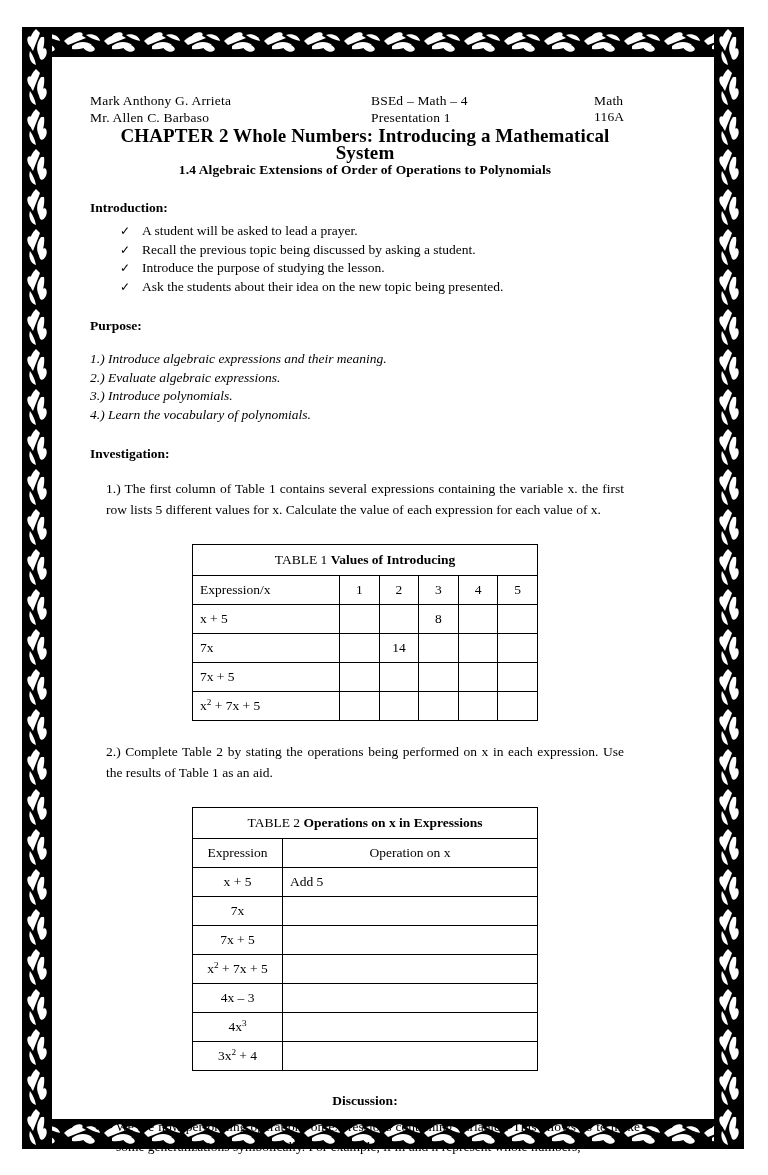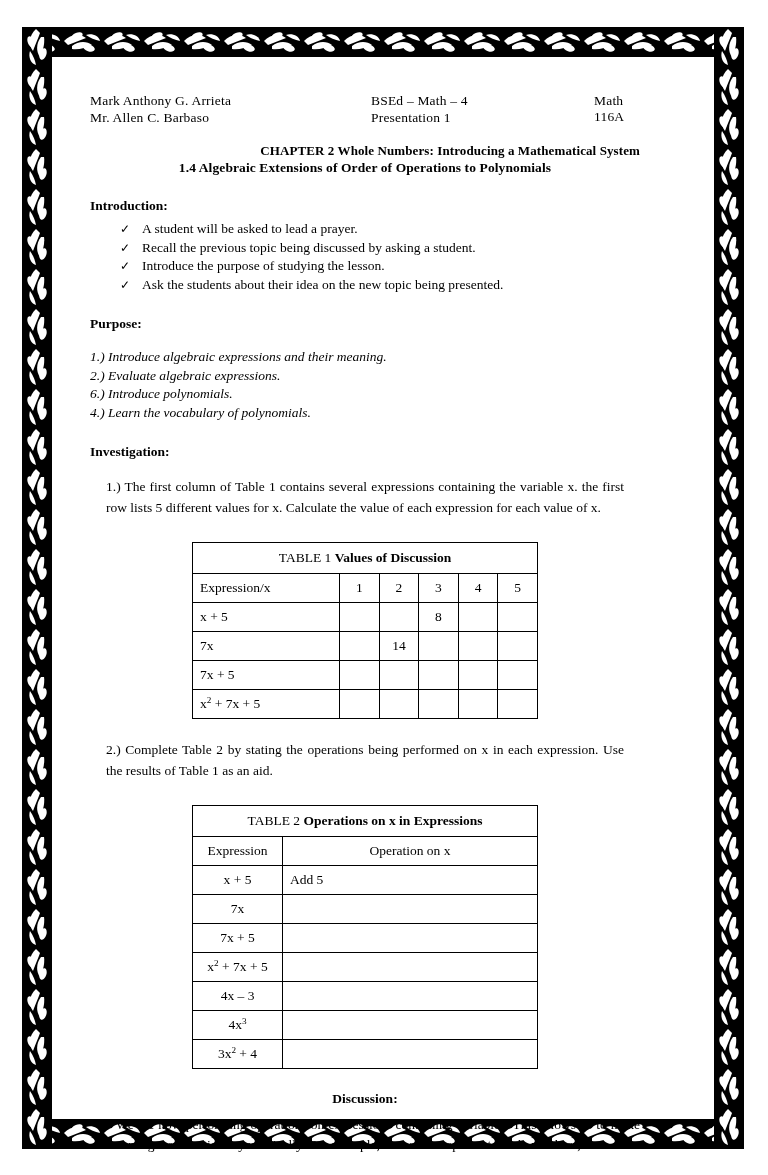--- a/index.html
+++ b/index.html
@@ -58,24 +58,23 @@
     height: 17px;
     font-size: 13.5px;
     letter-spacing: 0.2px;
   }
   .meta-col-1 { position: absolute; left: 0px;   top: 0; }
   .meta-col-2 { position: absolute; left: 281px; top: 0; }
   .meta-col-3 { position: absolute; left: 504px; top: 0; }
 
   
   .doc-title {
-    text-align: right;
+    text-align: center;
     font-weight: bold;
-    font-size: 13px;
-    margin-top: 15px;
+    font-size: 19px;
     line-height: 17px;
     letter-spacing: 0.1px;
   }
   .doc-subtitle {
     text-align: center;
     font-weight: bold;
     font-size: 13.5px;
     line-height: 17px;
     letter-spacing: 0.1px;
   }
@@ -390,40 +389,40 @@
       <li>
         <span class="check-mark">✓</span>
         <span>Ask the students about their idea on the new topic being presented.</span>
       </li>
     </ul>
 
     <div class="section-heading" style="margin-bottom:16px;">Purpose:</div>
     <ul class="num-list">
       <li>1.) Introduce algebraic expressions and their meaning.</li>
       <li>2.) Evaluate algebraic expressions.</li>
-      <li>6.) Introduce polynomials.</li>
+      <li>3.) Introduce polynomials.</li>
       <li>4.) Learn the vocabulary of polynomials.</li>
     </ul>
 
     <div class="section-heading" style="margin-bottom:2px;">Investigation:</div>
     <p class="para">1.) The first column of Table 1 contains several expressions containing the variable x. the first row lists 5 different values for x. Calculate the value of each expression for each value of x.</p>
 
     <div class="table-wrap">
       <table class="doc-table" id="table-one">
         <colgroup>
           <col class="c-expr">
             <col class="c-val">
             <col class="c-val">
           <col class="c-val">
             <col class="c-val">
             <col class="c-val">
         </colgroup>
         <tbody>
           <tr>
-            <td class="tbl-caption" colspan="6"><span>TABLE 1 </span><span class="cap-bold">Values of Discussion</span></td>
+            <td class="tbl-caption" colspan="6"><span>TABLE 1 </span><span class="cap-bold">Values of Introducing</span></td>
           </tr>
           <tr>
             <td class="hdr-cell lft">Expression/x</td>
             <td class="hdr-cell ctr">1</td>
             <td class="hdr-cell ctr">2</td>
             <td class="hdr-cell ctr">3</td>
             <td class="hdr-cell ctr">4</td>
             <td class="hdr-cell ctr">5</td>
           </tr>
           <tr>

